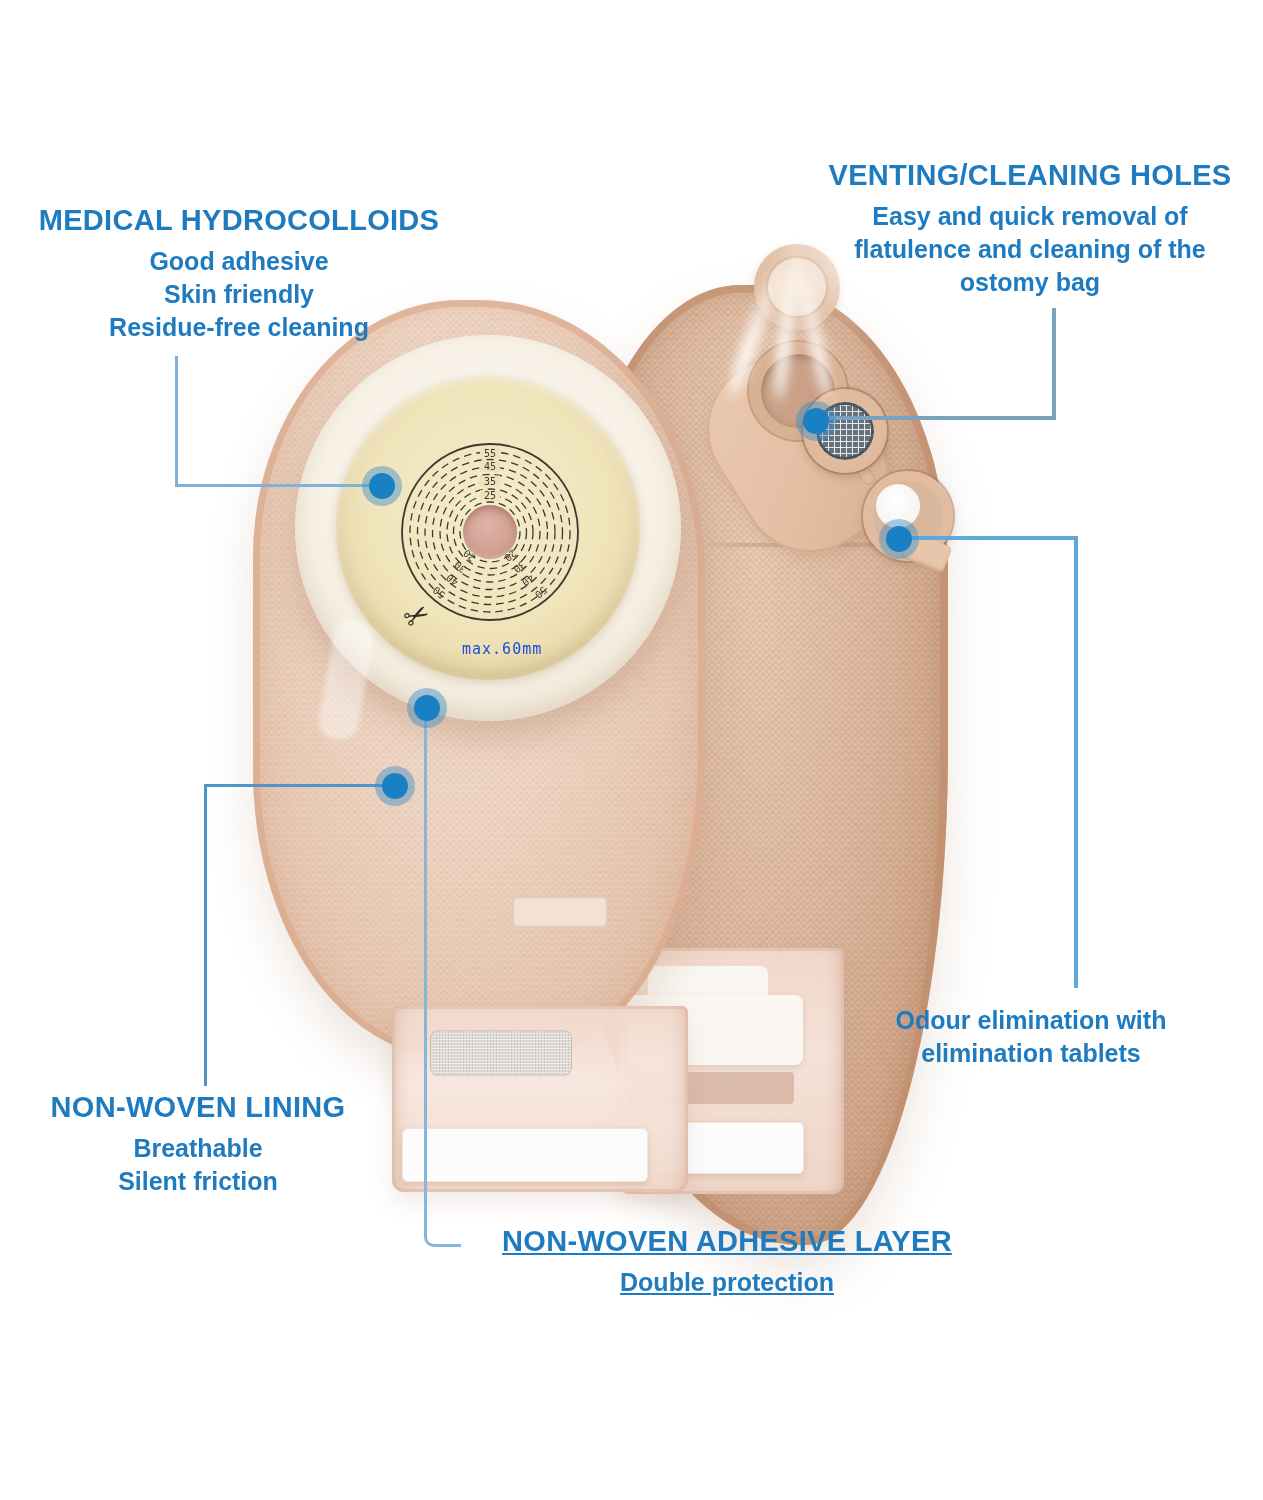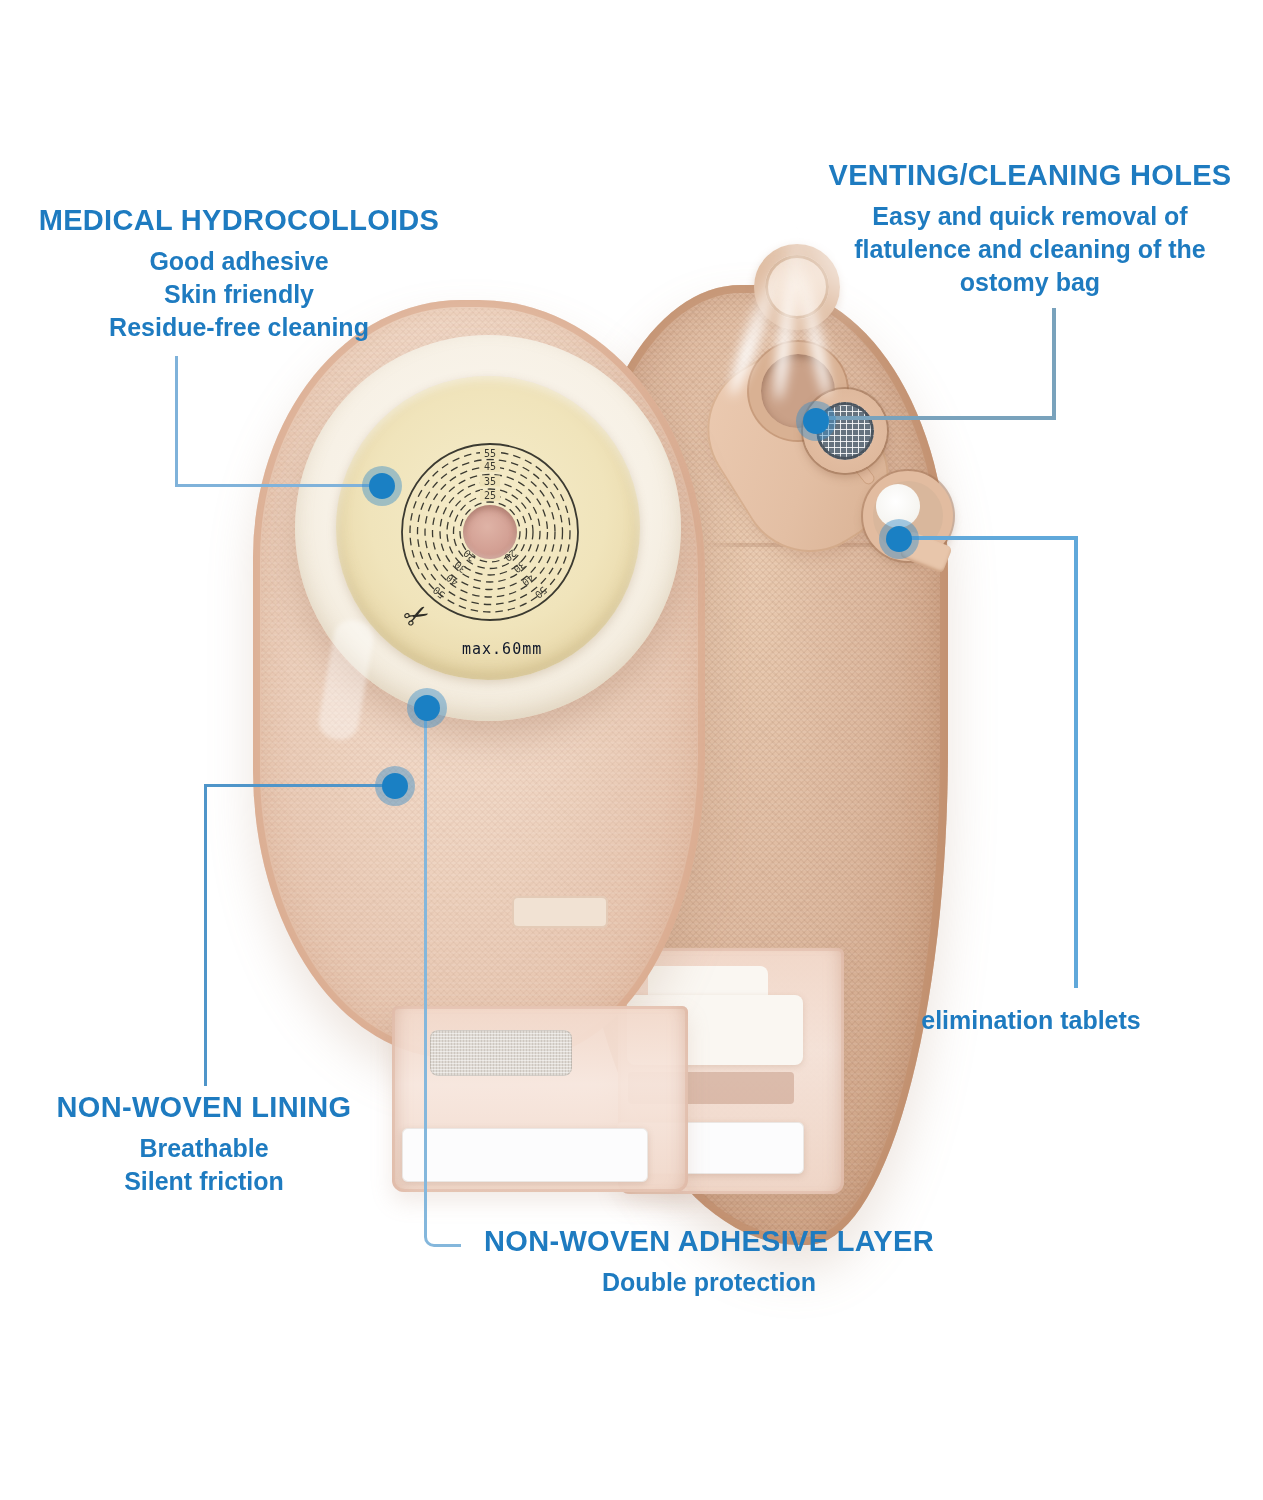--- a/index.html
+++ b/index.html
@@ -70,21 +70,21 @@
   .plate-hydro {
     position:absolute; border-radius:50%;
     background:radial-gradient(circle at 50% 44%, #f5ecca 0%, #f0e4bb 52%, #e6d4a4 84%, #d9c48c 100%);
     box-shadow:inset 0 4px 10px rgba(255,255,255,.5), inset 0 -8px 16px rgba(160,135,80,.3), 0 3px 10px rgba(150,120,80,.25);
   }
   .stoma-hole {
     position:absolute; border-radius:50%;
     background:radial-gradient(circle at 45% 40%, #dfb3a6 0%, #d3a094 55%, #c38e81 100%);
     box-shadow:inset 0 3px 7px rgba(120,70,55,.45), inset 0 -2px 4px rgba(255,255,255,.3);
   }
-  .mono-print { font-family:"DejaVu Sans Mono","Liberation Mono",monospace; color:#0f172a; }
+  .mono-print { font-family:"DejaVu Sans Mono","Liberation Mono",monospace; color:#1d4ed8; }
 
   
   .tan-ring { position:absolute; border-radius:50%; }
   .steam { position:absolute; border-radius:50%; filter:blur(6px);
            background:linear-gradient(180deg, rgba(255,255,255,.15) 0%, rgba(255,255,255,.95) 70%); }
   .cloud { position:absolute; border-radius:50%; background:rgba(255,255,255,.85); filter:blur(22px); }
 </style>
 </head>
 <body>
 
@@ -232,32 +232,33 @@
     <div class="title">VENTING/CLEANING HOLES</div>
     <div class="subs">
       <div>Easy and quick removal of</div>
       <div>flatulence and cleaning of the</div>
       <div>ostomy bag</div>
     </div>
   </div>
 
   <div class="ann" style="left:799px; top:996px; width:464px;">
     <div class="subs">
+      <div>Odour elimination with</div>
       <div>elimination tablets</div>
     </div>
   </div>
 
-  <div class="ann" style="left:22px; top:1090px; width:364px;">
+  <div class="ann" style="left:16px; top:1090px; width:364px;">
     <div class="title">NON-WOVEN LINING</div>
     <div class="subs">
       <div>Breathable</div>
       <div>Silent friction</div>
     </div>
   </div>
 
-  <div class="ann" style="left:459px; top:1224px; width:500px;">
+  <div class="ann" style="left:477px; top:1224px; width:500px;text-decoration:underline;">
     <div class="title">NON-WOVEN ADHESIVE LAYER</div>
     <div class="subs">
       <div>Double protection</div>
     </div>
   </div>
 
 </div>
 
 </body></html>

